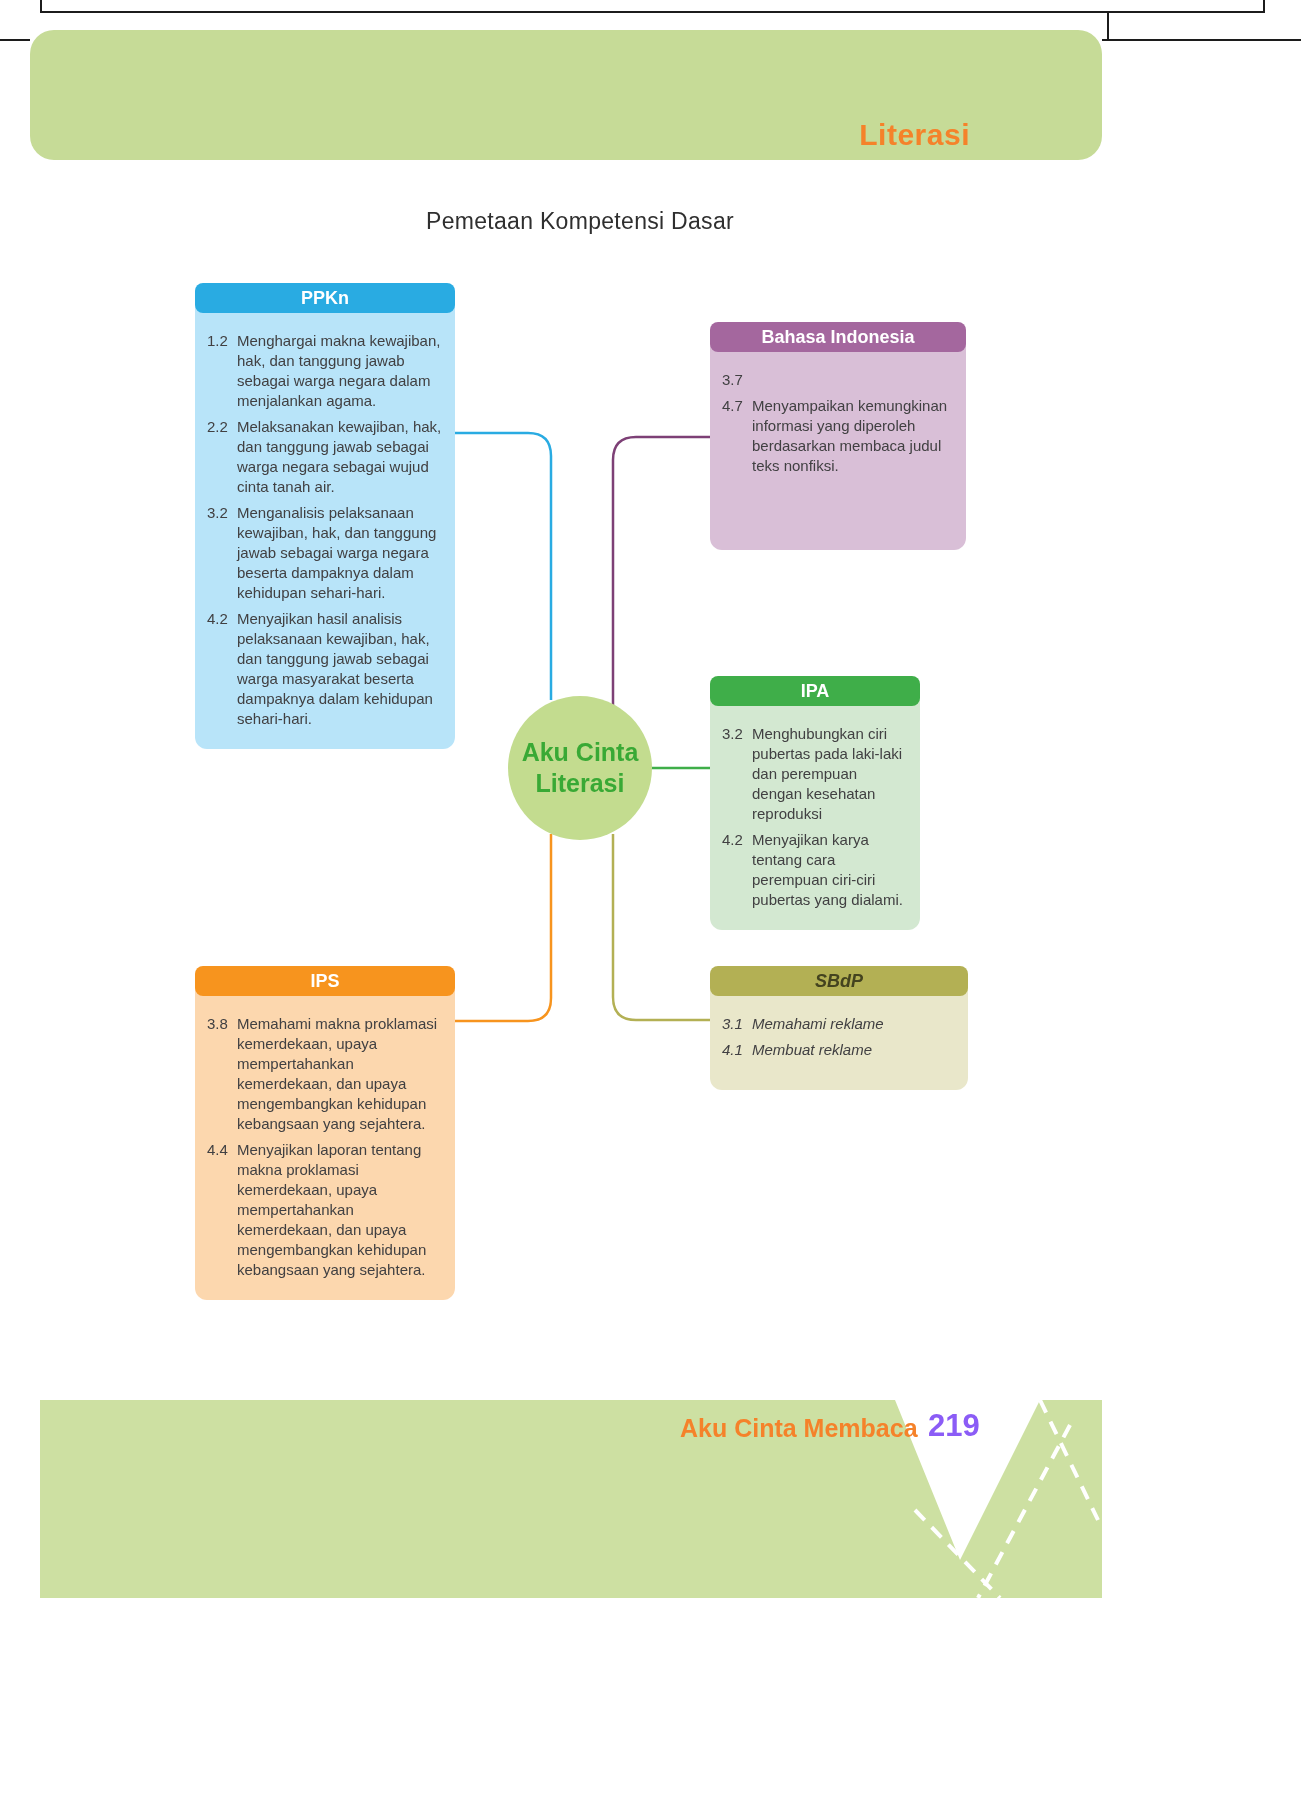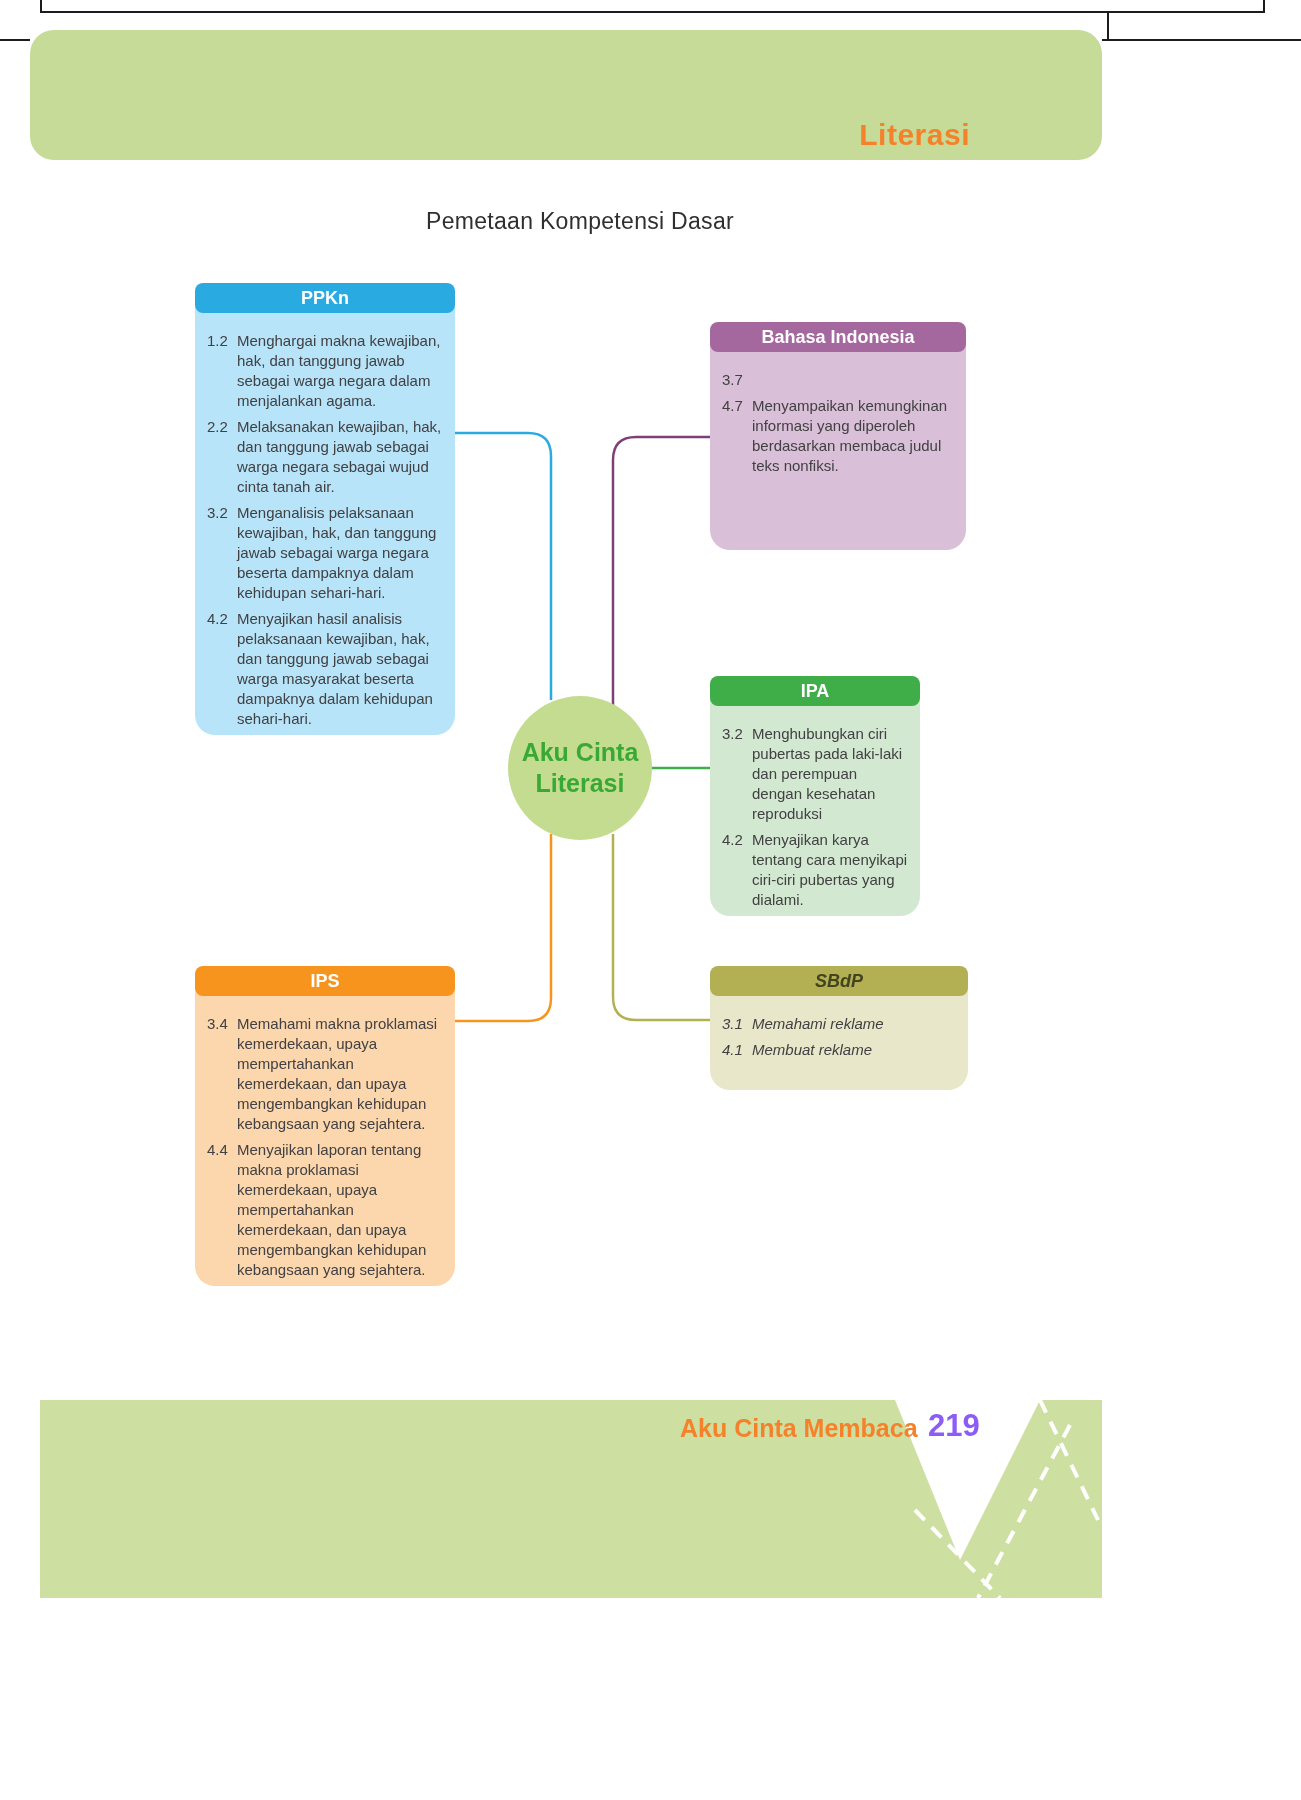--- a/index.html
+++ b/index.html
@@ -25,22 +25,22 @@
   .page-title {
     position:absolute; left:330px; top:208px; width:500px;
     text-align:center; font-size:23px; color:#2f2f2f; letter-spacing:0.3px;
   }
 
   
   .connectors { position:absolute; left:0; top:0; z-index:0; }
 
   
   .kbox {
-    position:absolute; box-sizing:border-box; border-radius:20px;
-    padding:48px 12px 0 12px; z-index:1;
+    position:absolute; box-sizing:border-box; border-radius:12px;
+    padding:48px 12px 14px 12px; z-index:1;
   }
   .kbox-header {
     position:absolute; left:0; top:0; right:0; height:30px; border-radius:8px;
     display:flex; align-items:center; justify-content:center;
     font-size:18px; font-weight:bold; color:#ffffff;
   }
   .item { display:flex; margin-bottom:6px; font-size:15px; line-height:20px; }
   .item .num { flex:0 0 30px; width:30px; }
   .item .txt { flex:1; }
 
@@ -141,33 +141,33 @@
   </div>
 
   <div class="kbox box-ipa">
     <div class="kbox-header">IPA</div>
     <div class="item">
       <span class="num">3.2</span>
       <span class="txt">Menghubungkan ciri pubertas pada laki-laki dan perempuan dengan kesehatan reproduksi</span>
     </div>
     <div class="item">
       <span class="num">4.2</span>
-      <span class="txt">Menyajikan karya tentang cara menyikapi ciri-ciri pubertas yang dialami.</span>
+      <span class="txt">Menyajikan karya tentang cara perempuan ciri-ciri pubertas yang dialami.</span>
     </div>
   </div>
 
   <div class="center-circle">
     <div>Aku Cinta</div>
     <div>Literasi</div>
   </div>
 
   <div class="kbox box-ips">
     <div class="kbox-header">IPS</div>
     <div class="item">
-      <span class="num">3.4</span>
+      <span class="num">3.8</span>
       <span class="txt">Memahami makna proklamasi kemerdekaan, upaya mempertahankan kemerdekaan, dan upaya mengembangkan kehidupan kebangsaan yang sejahtera.</span>
     </div>
     <div class="item">
       <span class="num">4.4</span>
       <span class="txt">Menyajikan laporan tentang makna proklamasi kemerdekaan, upaya mempertahankan kemerdekaan, dan upaya mengembangkan kehidupan kebangsaan yang sejahtera.</span>
     </div>
   </div>
 
   <div class="kbox box-sbdp">
     <div class="kbox-header">SBdP</div>

